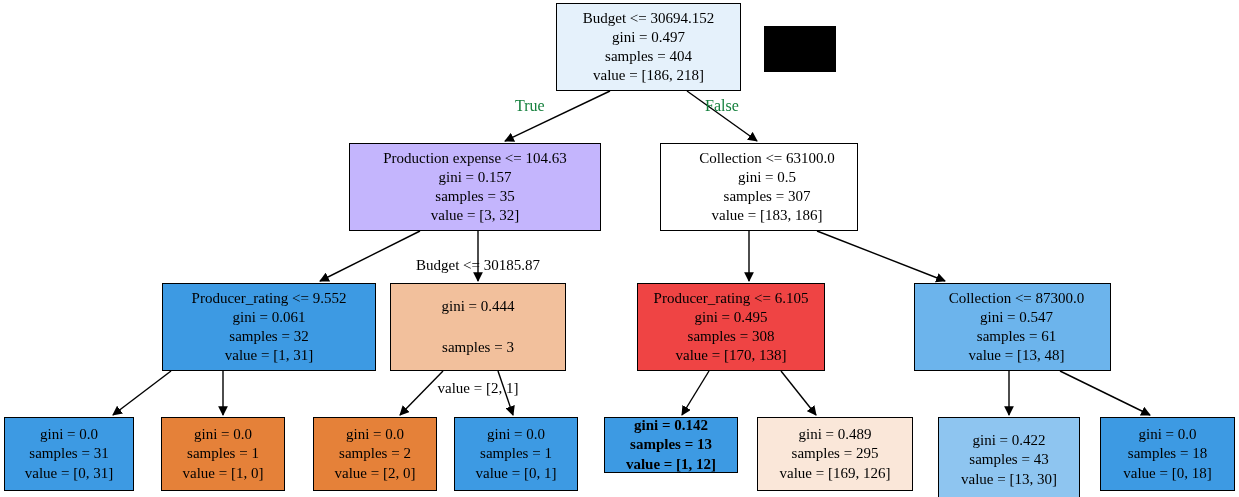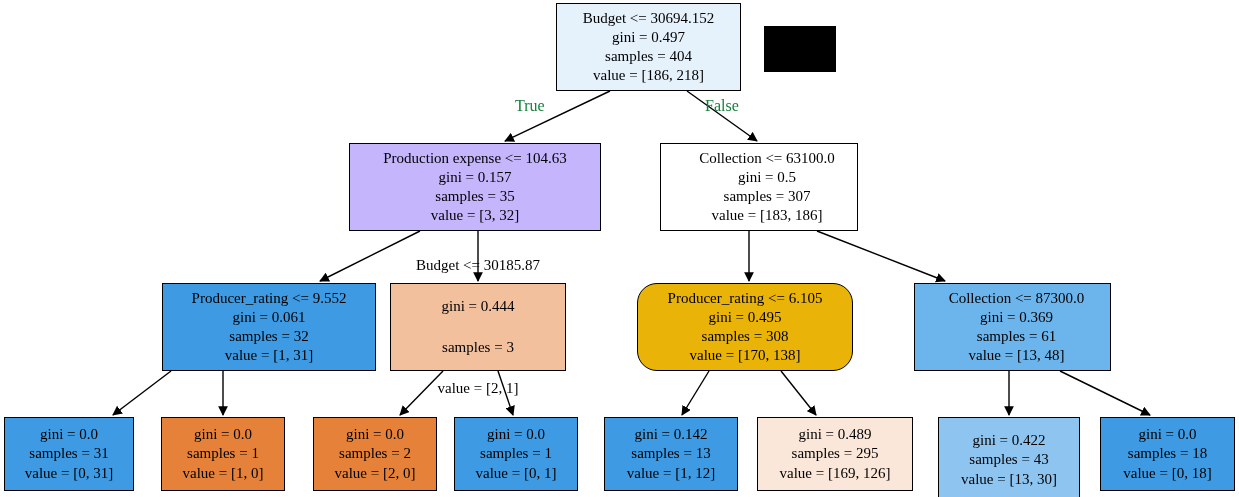--- a/index.html
+++ b/index.html
@@ -104,29 +104,29 @@
         <span class="ln">gini = 0.061</span>
         <span class="ln">samples = 32</span>
         <span class="ln">value = [1, 31]</span>
       </div>
       <div class="node" style="left: 390px; top: 283px; width: 176px; height: 88px; background: rgb(242, 192, 156); gap: 22px;">
         <span class="ln">Budget &lt;= 30185.87</span>
         <span class="ln">gini = 0.444</span>
         <span class="ln">samples = 3</span>
         <span class="ln">value = [2, 1]</span>
       </div>
-      <div class="node" style="left: 637px; top: 283px; width: 216px; height: 88px; background: #eab308; border-radius: 20px;">
+      <div class="node" style="left: 637px; top: 283px; width: 188px; height: 88px; background: #ef4444;">
         <span class="ln">Producer_rating &lt;= 6.105</span>
         <span class="ln">gini = 0.495</span>
         <span class="ln">samples = 308</span>
         <span class="ln">value = [170, 138]</span>
       </div>
       <div class="node" style="left: 914px; top: 283px; width: 197px; height: 88px; background: rgb(108, 180, 236); padding-left: 8px;">
         <span class="ln">Collection &lt;= 87300.0</span>
-        <span class="ln">gini = 0.369</span>
+        <span class="ln">gini = 0.547</span>
         <span class="ln">samples = 61</span>
         <span class="ln">value = [13, 48]</span>
       </div>
       <div class="node" style="left: 4px; top: 417px; width: 130px; height: 74px; background: rgb(61, 154, 227);">
         <span class="ln">gini = 0.0</span>
         <span class="ln">samples = 31</span>
         <span class="ln">value = [0, 31]</span>
       </div>
       <div class="node" style="left: 161px; top: 417px; width: 124px; height: 74px; background: rgb(229, 129, 57);">
         <span class="ln">gini = 0.0</span>
@@ -136,21 +136,21 @@
       <div class="node" style="left: 313px; top: 417px; width: 124px; height: 74px; background: rgb(229, 129, 57);">
         <span class="ln">gini = 0.0</span>
         <span class="ln">samples = 2</span>
         <span class="ln">value = [2, 0]</span>
       </div>
       <div class="node" style="left: 454px; top: 417px; width: 124px; height: 74px; background: rgb(61, 154, 227);">
         <span class="ln">gini = 0.0</span>
         <span class="ln">samples = 1</span>
         <span class="ln">value = [0, 1]</span>
       </div>
-      <div class="node" style="left: 604px; top: 417px; width: 134px; height: 74px; background: rgb(61, 154, 227);">
+      <div class="node" style="left: 604px; top: 417px; width: 134px; height: 56px; background: rgb(61, 154, 227); font-weight: bold;">
         <span class="ln">gini = 0.142</span>
         <span class="ln">samples = 13</span>
         <span class="ln">value = [1, 12]</span>
       </div>
       <div class="node" style="left: 757px; top: 417px; width: 156px; height: 74px; background: rgb(250, 231, 217);">
         <span class="ln">gini = 0.489</span>
         <span class="ln">samples = 295</span>
         <span class="ln">value = [169, 126]</span>
       </div>
       <div class="node" style="left: 938px; top: 417px; width: 142px; height: 86px; background: rgb(142, 197, 240);">

